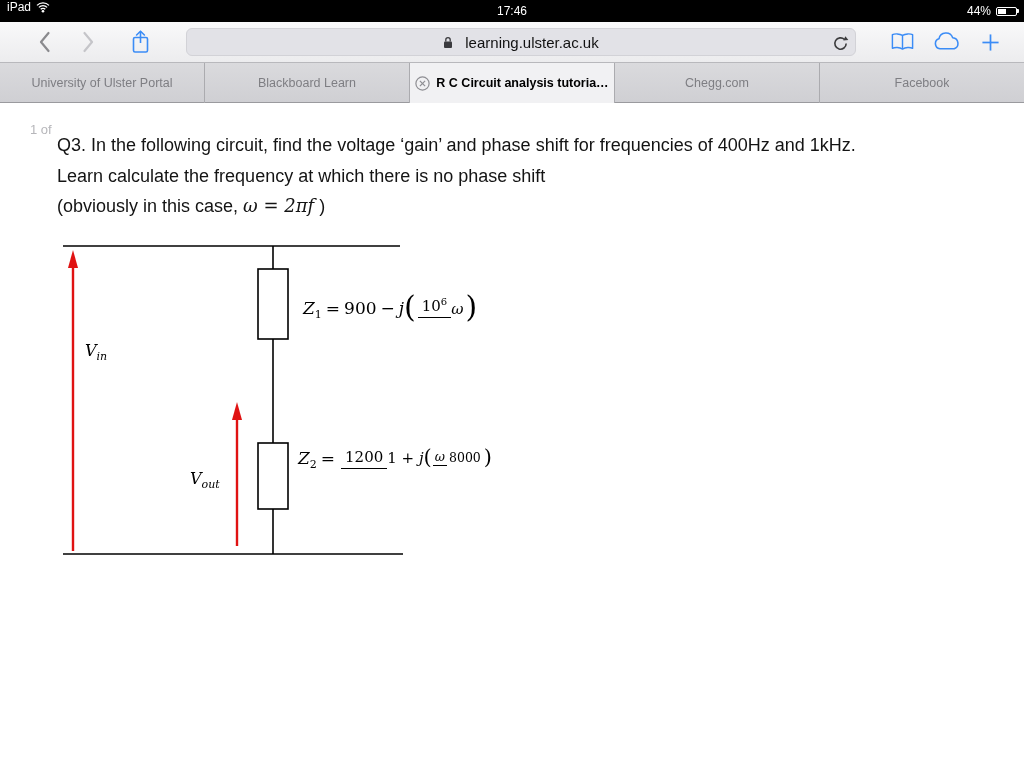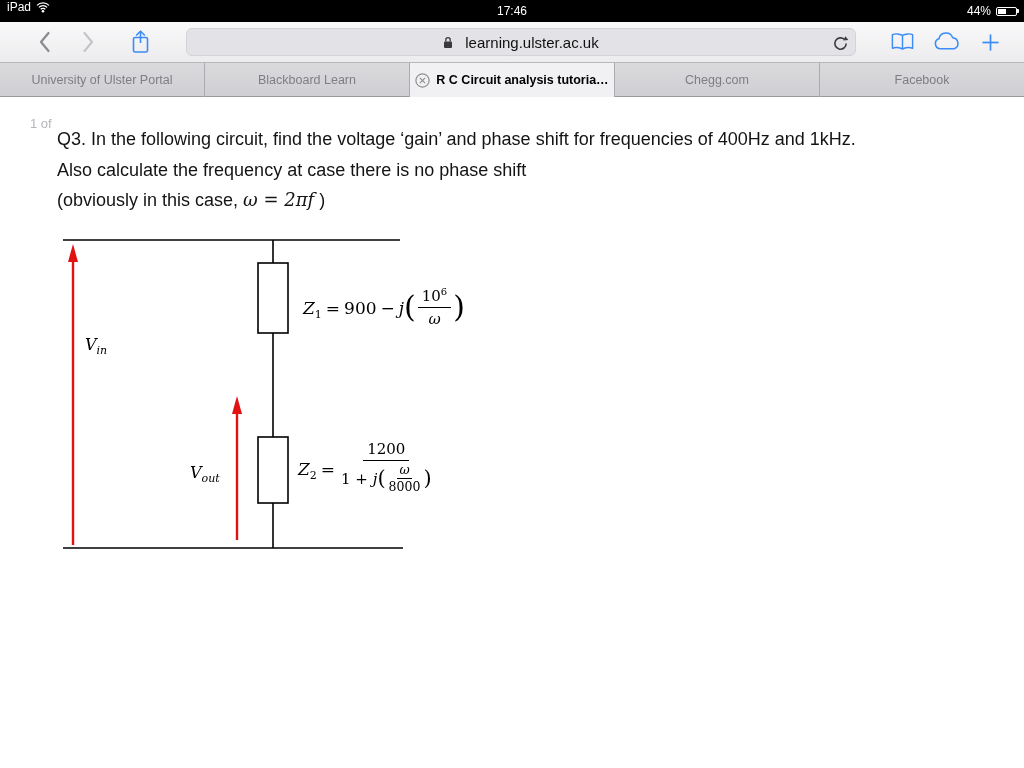--- a/index.html
+++ b/index.html
@@ -35,21 +35,21 @@
     position:relative; flex:1; height:28px; margin:0 24px;
     background:#e2e2e7; border:1px solid #d2d2d7; border-radius:6px;
     display:flex; align-items:center; justify-content:center; gap:12px;
     font-size:15px; color:#111; cursor:text;
   }
   .url-lock { color:#3a3a3e; display:flex; align-items:center; }
   .reload-btn { position:absolute; right:5px; top:4px; width:20px; height:20px; background:none; border:none; color:#3c3c3e; cursor:pointer; display:flex; align-items:center; justify-content:center; }
 
   
   .tab-bar {
-    height:35px; background:#cfcfd3; border-top:1px solid #b8b8bc;
+    height:41px; background:#cfcfd3; border-top:1px solid #b8b8bc;
     display:flex;
   }
   .tab {
     flex:1 1 0; display:flex; align-items:center; justify-content:center; gap:6px;
     font-size:12.5px; color:#7e7e83; cursor:pointer; overflow:hidden; white-space:nowrap;
     background:linear-gradient(#dadadd,#cfcfd3);
     box-shadow: inset 0 -1px 0 #9a9a9e;
   }
   .tab + .tab { border-left:1px solid #ababaf; }
   .tab.active {
@@ -76,21 +76,21 @@
   }
   .vlabel sub { font-size:11px;text-align:right; }
 
   .formula {
     position:absolute; font-family:"DejaVu Serif", serif; font-size:17px; color:#000;
     white-space:nowrap;
   }
   .formula sub { font-size:11px; }
   .formula sup { font-size:10px; }
   .op { margin:0 4px; }
-  .frac { display:inline-flex; flex-direction:column; align-items:center; vertical-align:middle; margin:0 2px; position:relative; top:-2px; }
+  .frac { display:inline-flex; align-items:flex-end; vertical-align:middle; margin:0 2px; position:relative; top:-2px; }
   .frac .top { padding:0 4px 2px; border-bottom:1.3px solid #000; white-space:nowrap; font-size:15px; }
   .frac .bot { padding-top:2px; white-space:nowrap; font-size:15px; }
   .frac.small { top:-1px; margin:0 1px; }
   .frac.small .top, .frac.small .bot { font-size:12.5px; padding:0 2px 1px; }
   .bp { font-size:30px; font-weight:200; vertical-align:middle; position:relative; top:-2px; line-height:1; }
   .bp.small { font-size:21px; top:-1px; }
 
   .answers { position:absolute; left:627px; top:477px; font-size:17px; color:#141414; }
 </style>
 </head>
@@ -194,21 +194,21 @@
     <div class="tab">
       <span class="tab-label">Facebook</span>
     </div>
   </div>
 
   <div class="content">
     <span class="page-indicator">1 of</span>
 
     <div class="question">
       <div>Q3. In the following circuit, find the voltage ‘gain’ and phase shift for frequencies of 400Hz and 1kHz.</div>
-      <div>Also calculate the frequency at case there is no phase shift</div>
+      <div>Learn calculate the frequency at which there is no phase shift</div>
       <div><span>(obviously in this case, </span><span class="mathit">ω = 2πf</span><span> )</span></div>
     </div>
 
     <div class="circuit">
       <svg class="circuit-svg" width="360" height="325" viewBox="0 0 360 325">
         <line class="wire" x1="3" y1="8" x2="340" y2="8"></line>
         <line class="wire" x1="213" y1="8" x2="213" y2="316"></line>
         <line class="wire" x1="3" y1="316" x2="343" y2="316"></line>
         <rect class="box" x="198" y="31" width="30" height="70"></rect>
         <rect class="box" x="198" y="205" width="30" height="66"></rect>

